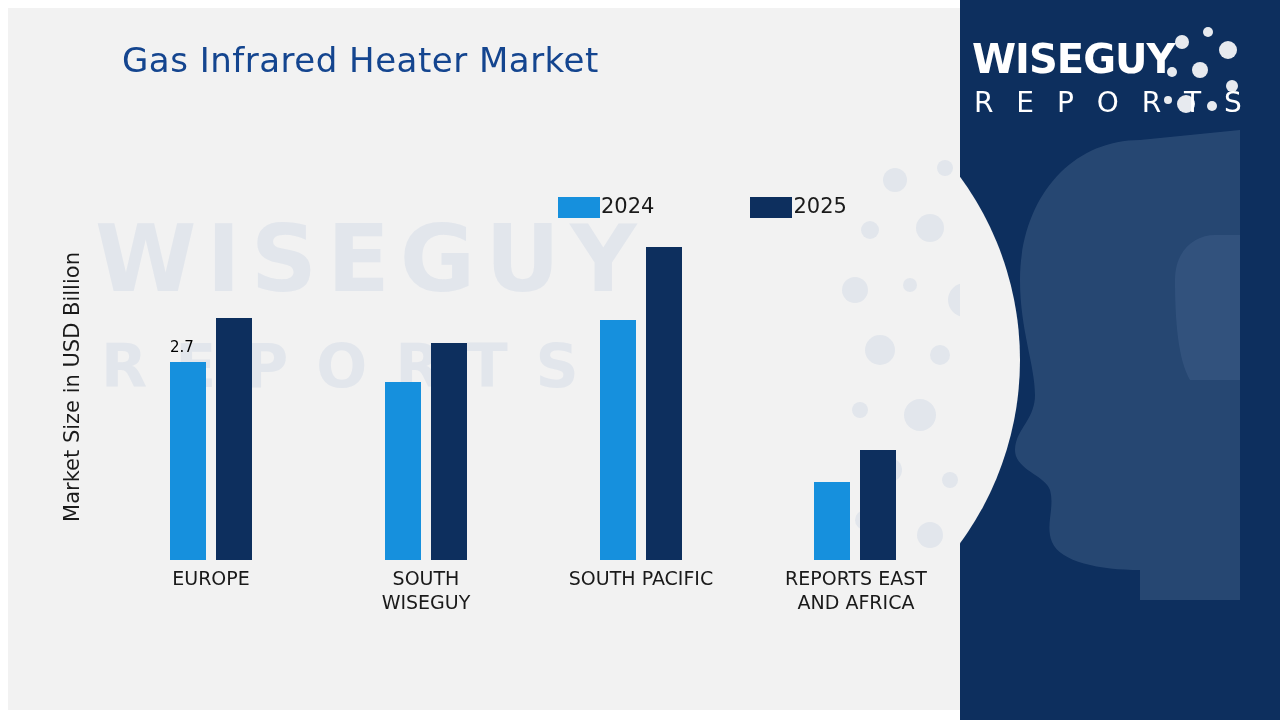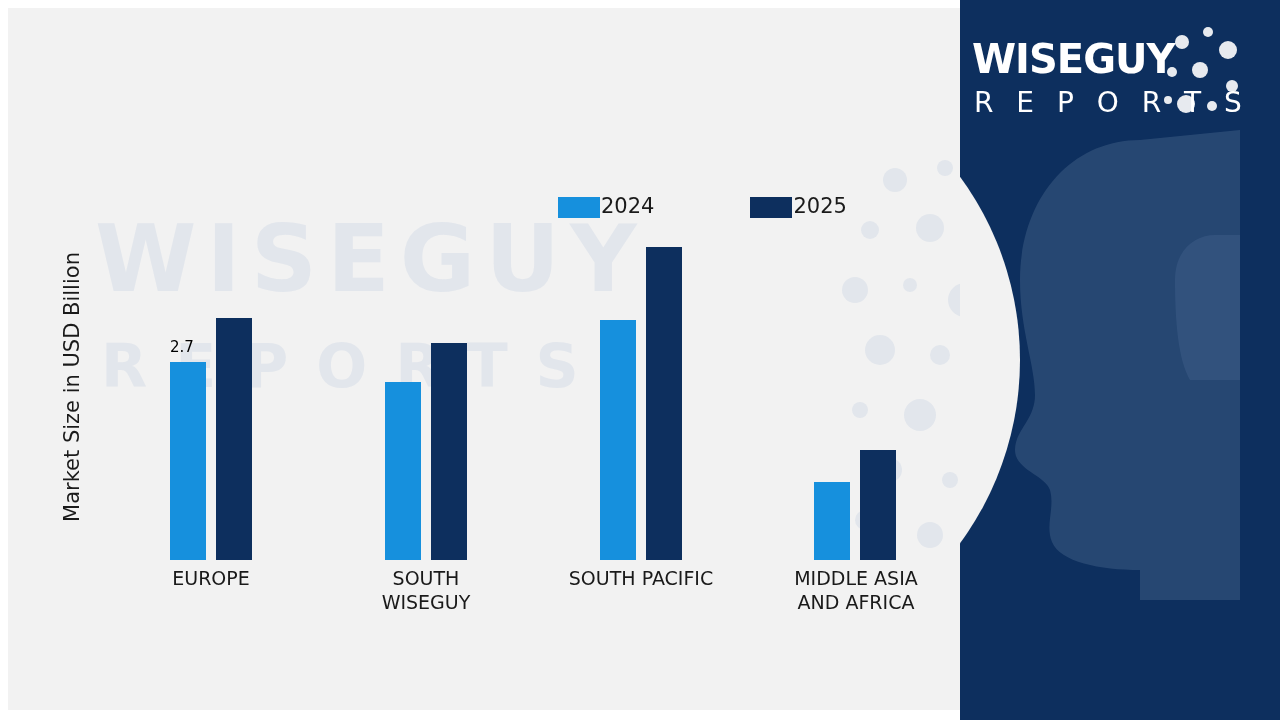--- a/index.html
+++ b/index.html
@@ -220,20 +220,21 @@
         <circle cx="195" cy="250" r="11"></circle>
         <circle cx="55" cy="320" r="12"></circle>
       <circle cx="115" cy="330" r="8"></circle>
         <circle cx="170" cy="325" r="14"></circle>
         <circle cx="30" cy="370" r="10"></circle>
       <circle cx="95" cy="385" r="13"></circle>
         <circle cx="150" cy="378" r="7"></circle>
     </g>
   </svg>
 
+  <div class="title">Gas Infrared Heater Market</div>
 
   <div class="ylabel">Market Size in USD Billion</div>
 
   <div class="legend">
     <div class="legend-item">
       <span class="legend-swatch" style="background:#1690dd;"></span>
       <span class="legend-label">2024</span>
     </div>
     <div class="legend-gap"></div>
     <div class="legend-item">
@@ -272,21 +273,21 @@
         <span>SOUTH PACIFIC</span>
       </div>
     </div>
 
     <div class="group" style="left:714px;">
       <div class="bars">
         <div class="bar" style="height:78px; background:#1690dd;"></div>
         <div class="bar" style="height:110px; background:#0d2f5e;"></div>
       </div>
       <div class="xlabel" style="left:-38px;">
-        <span>MIDDLE ASIA AND AFRICA</span>
+        <span>REPORTS EAST AND AFRICA</span>
       </div>
     </div>
 
   </div>
 
   <div class="navy-panel">
     <div class="navy-circle"></div>
 
     <svg class="head-shape" viewBox="0 0 250 470">
       <path d="M150,10 C80,10 30,70 30,150 C30,200 45,235 45,265 C45,290 25,300 25,320 C25,340 55,345 60,360 C65,378 55,395 62,412 C70,432 110,440 150,440 L150,470 L250,470 L250,0 Z" fill="#2c4b75" opacity="0.85"></path>

